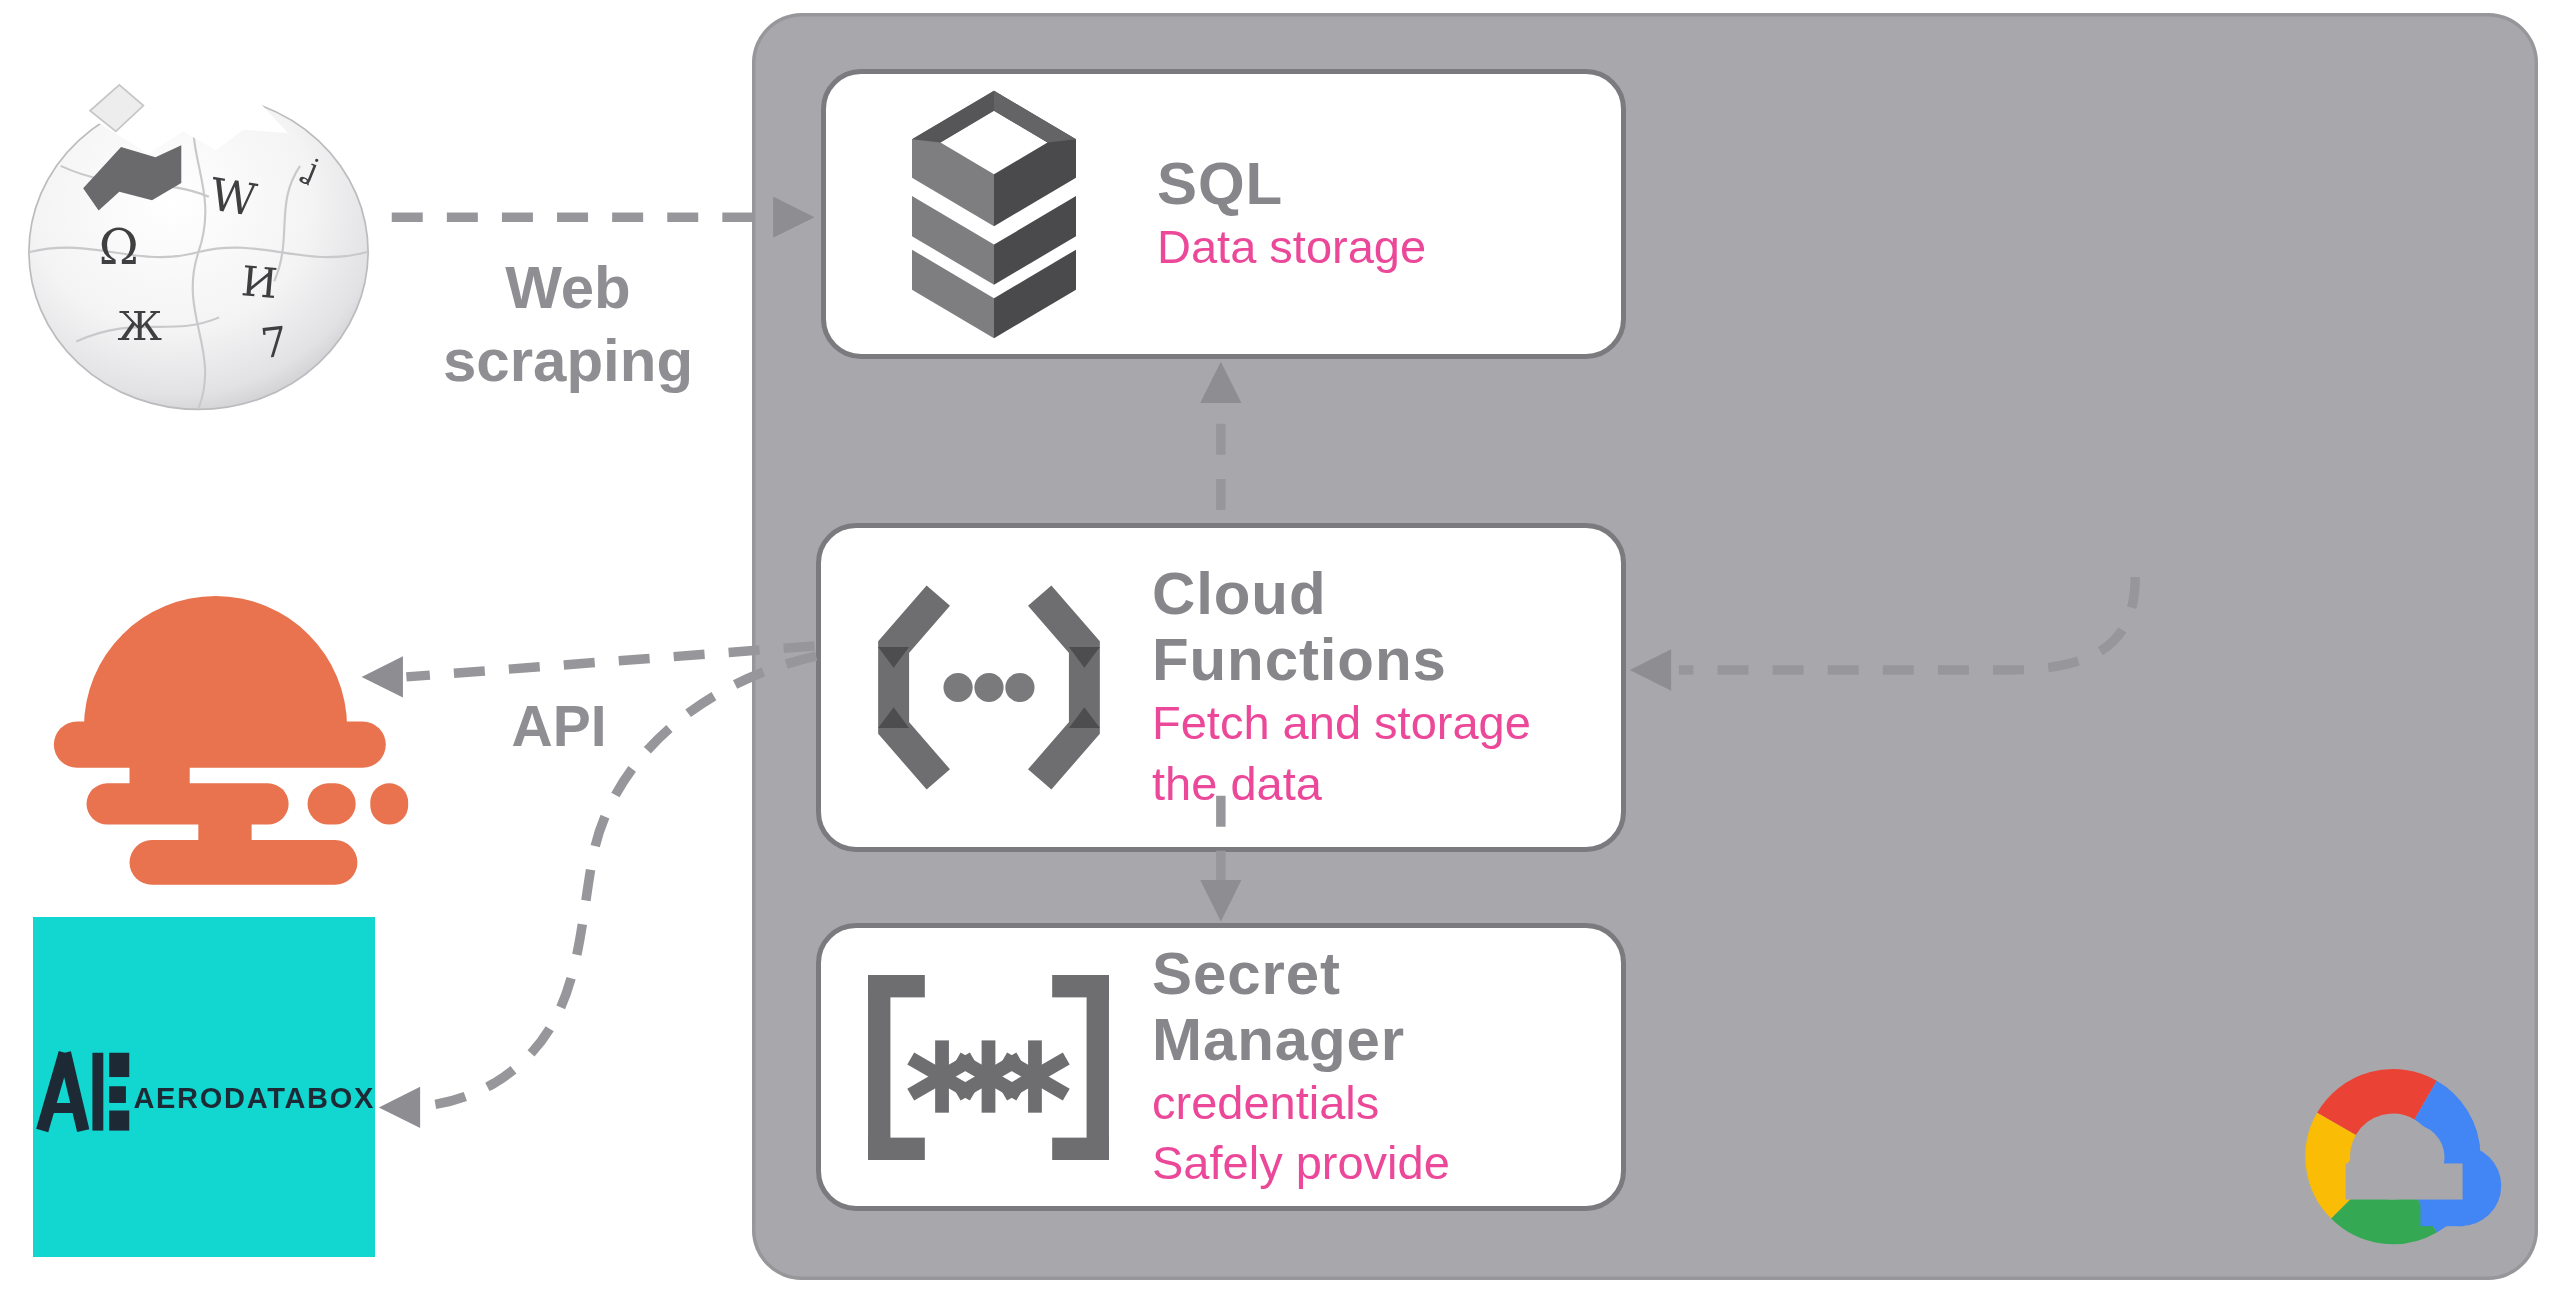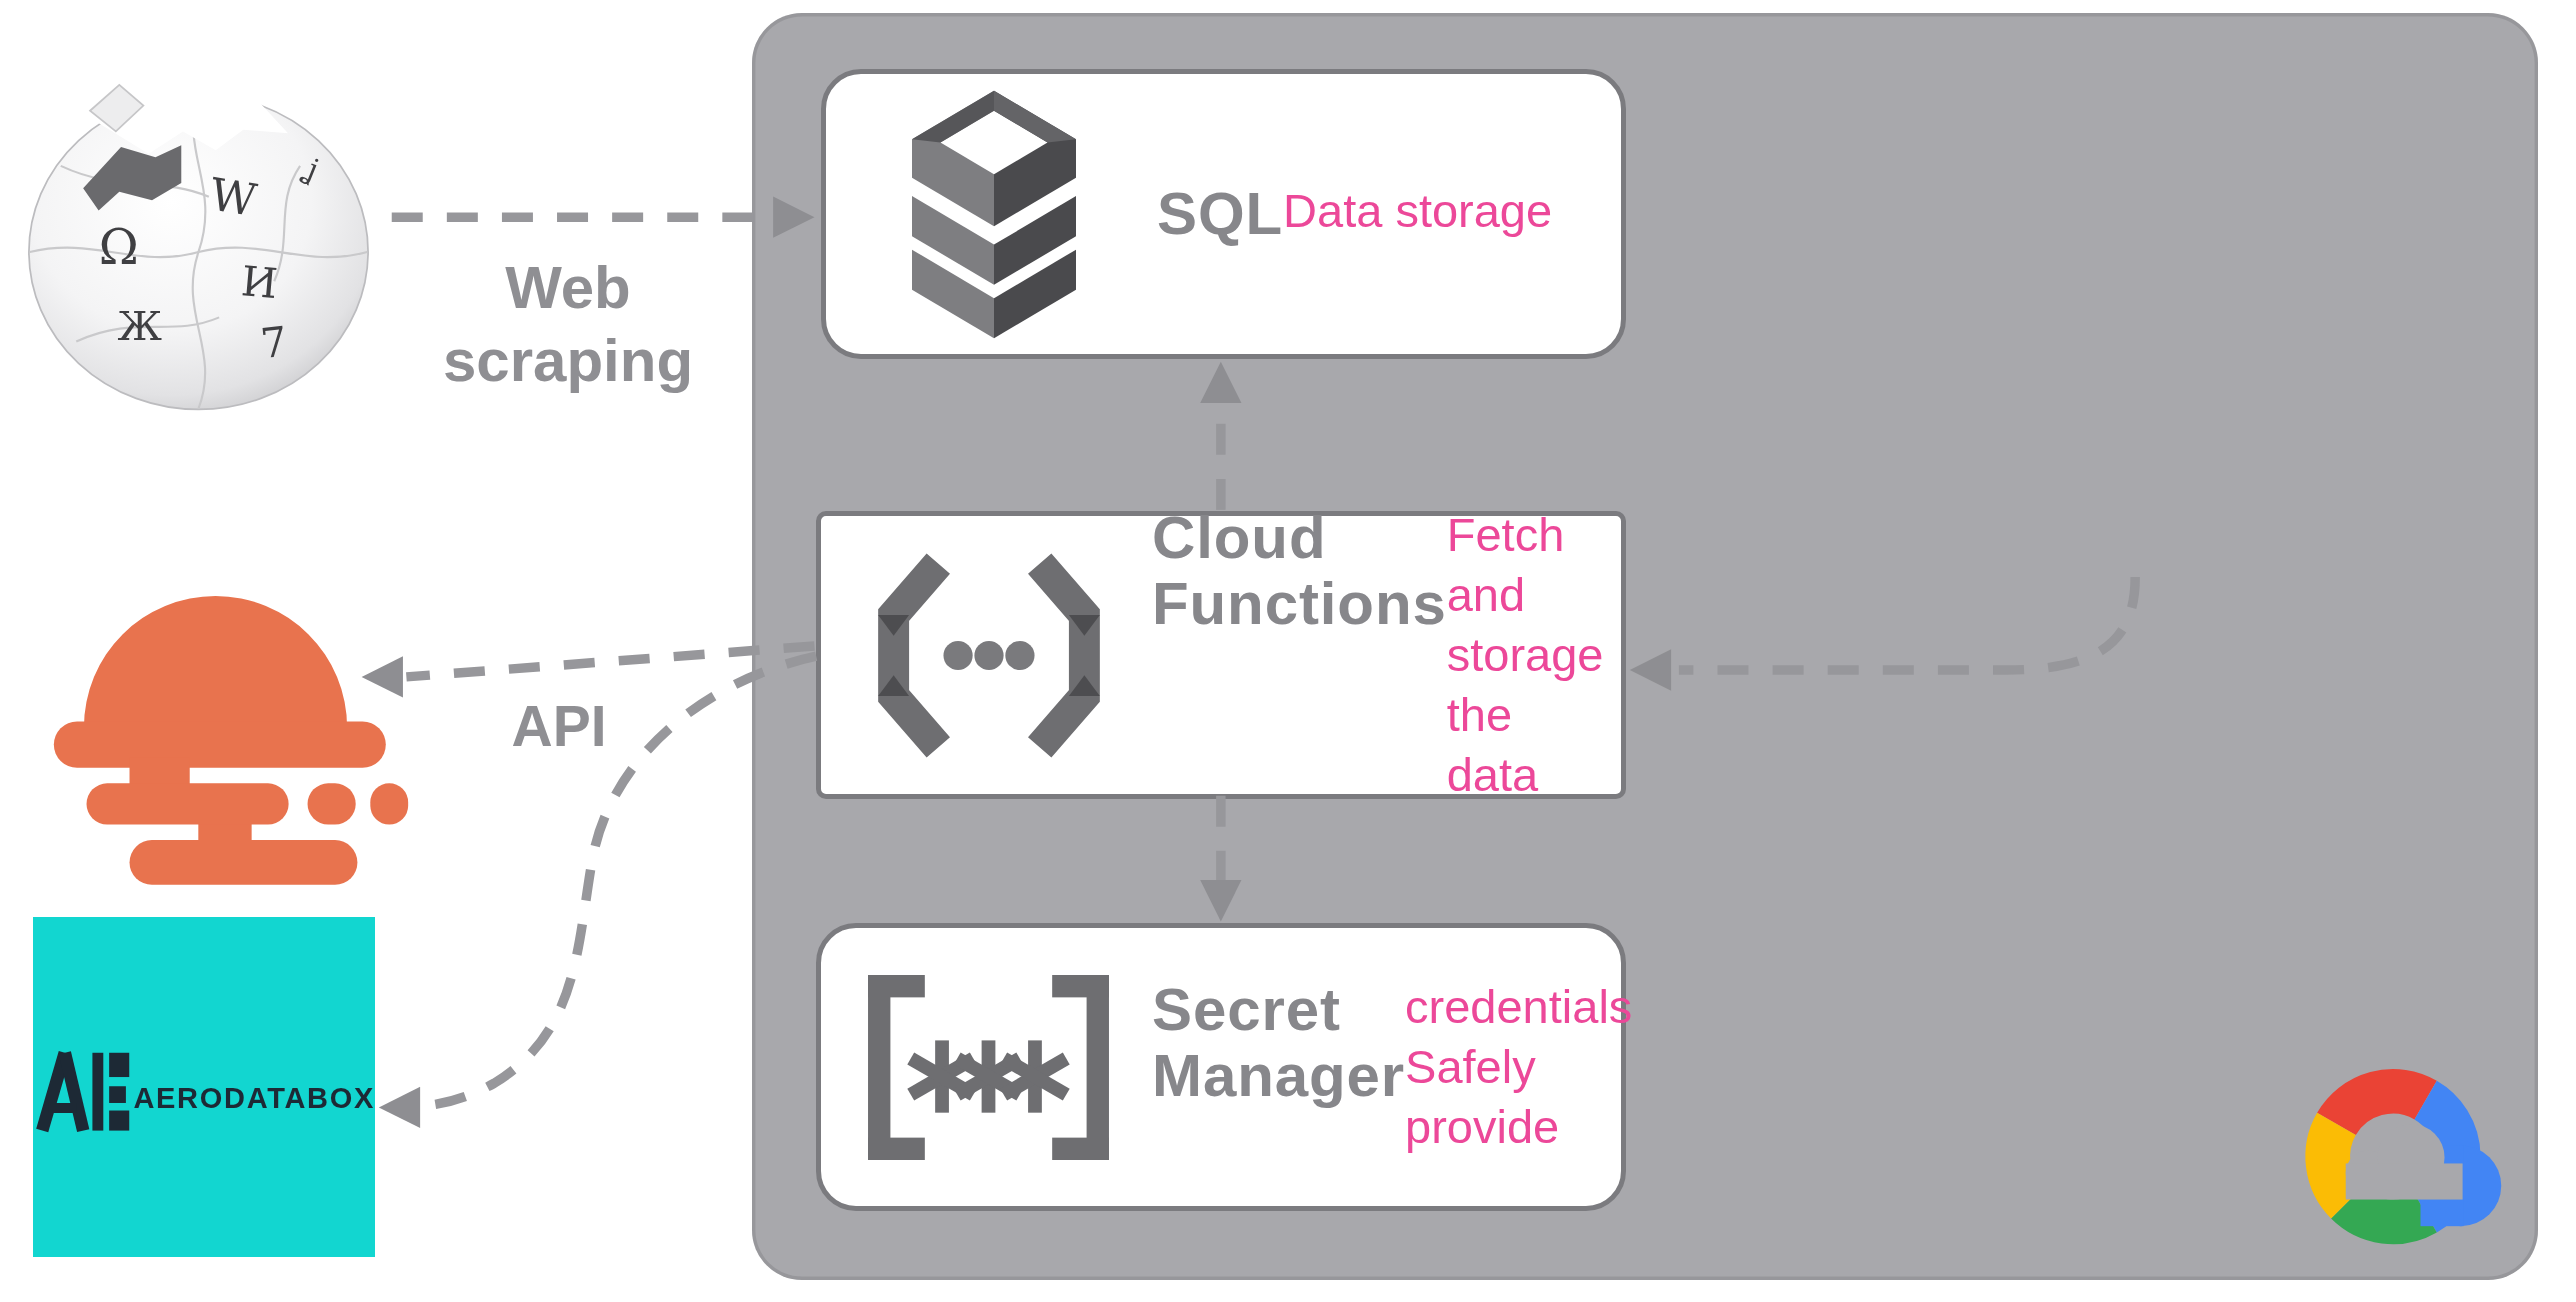--- a/index.html
+++ b/index.html
@@ -18,21 +18,21 @@
   }
 
   
   .card{
     position:absolute;background:#ffffff;
     border:5.2px solid #7b7b7f;border-radius:40px;
     display:flex;align-items:center;
     padding:0 26px 0 45px;box-sizing:border-box;gap:41px;
   }
   .icon-wrap{width:245px;flex:0 0 245px;display:flex;align-items:center;justify-content:center;}
-  .card-text{display:flex;}
+  .card-text{display:flex;flex-direction:column;}
   .card-title{
     font-size:60px;font-weight:bold;color:#87878b;letter-spacing:0.9px;line-height:1.1;
   }
   .card-sub{
     font-size:47px;color:#ec4899;line-height:1.28;
   }
   .card-sub span{display:block;}
 
   
   .flow-label{
@@ -145,21 +145,21 @@
     </div>
     <div class="card-text">
       <div class="card-title">SQL</div>
       <div class="card-sub">
         <span>Data storage</span>
       </div>
     </div>
   </div>
 
 
-  <div class="card" style="left:64px;top:498px;width:810px;height:288px;border-radius:10px;">
+  <div class="card" style="left:64px;top:510px;width:810px;height:329px;">
     <div class="icon-wrap">
       <svg width="232" height="215" viewBox="0 0 270 250">
         <g stroke="#6e6e71" stroke-width="36" fill="none" stroke-miterlimit="8">
           <path d="M 76 18 L 24 78 L 24 172 L 76 232"></path>
           <path d="M 194 18 L 246 78 L 246 172 L 194 232"></path>
         </g>
         <g fill="#4d4d50">
           <polygon points="6,78 42,78 24,102"></polygon>
           <polygon points="6,172 42,172 24,148"></polygon>
           <polygon points="264,78 228,78 246,102"></polygon>

